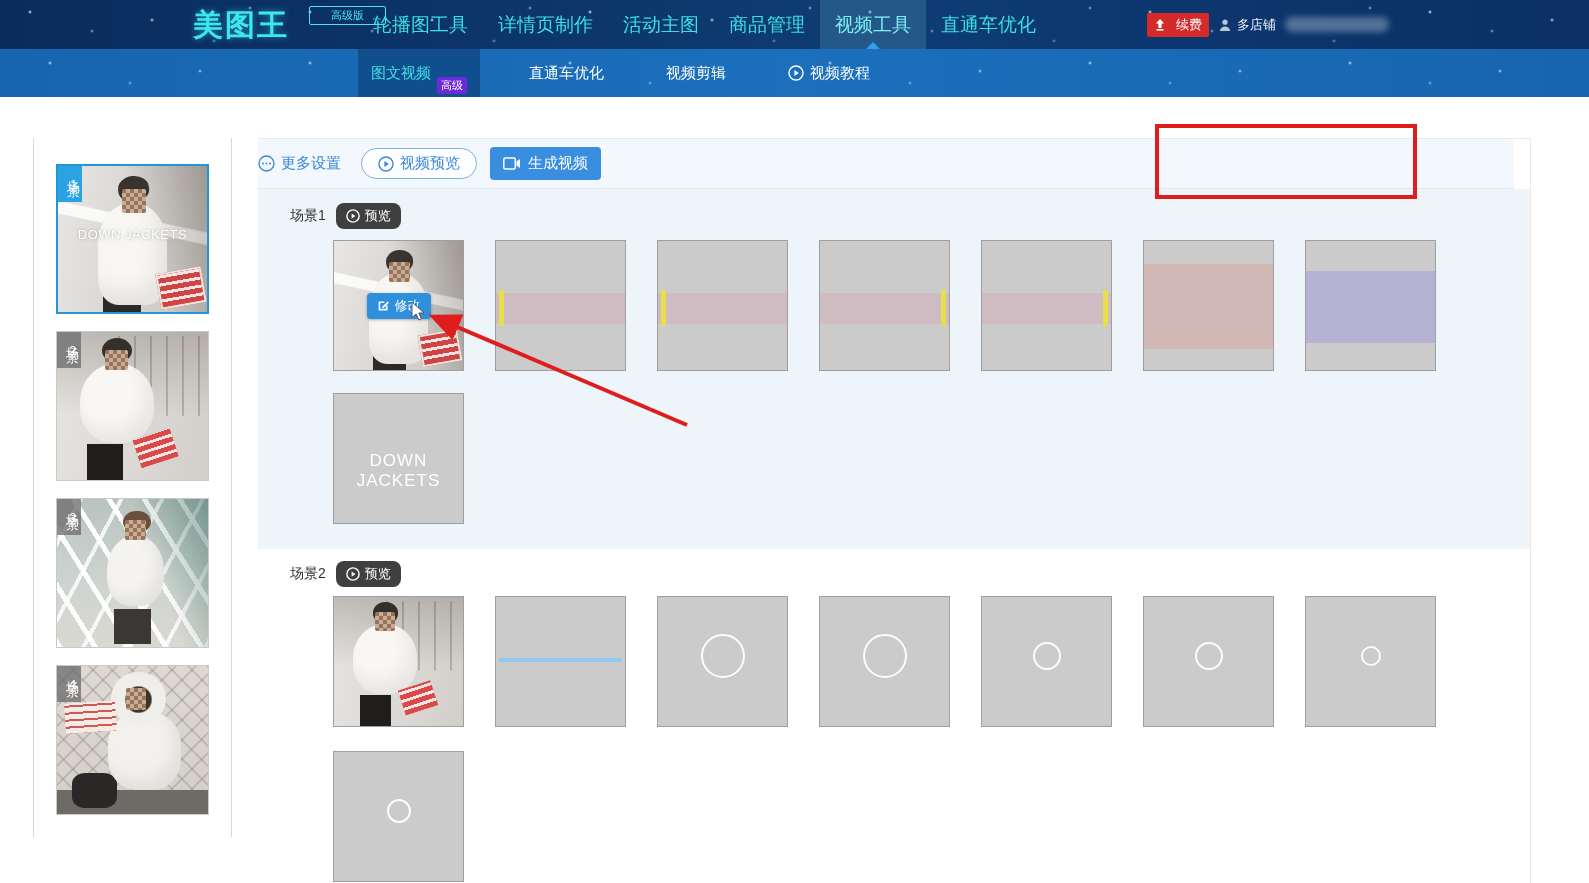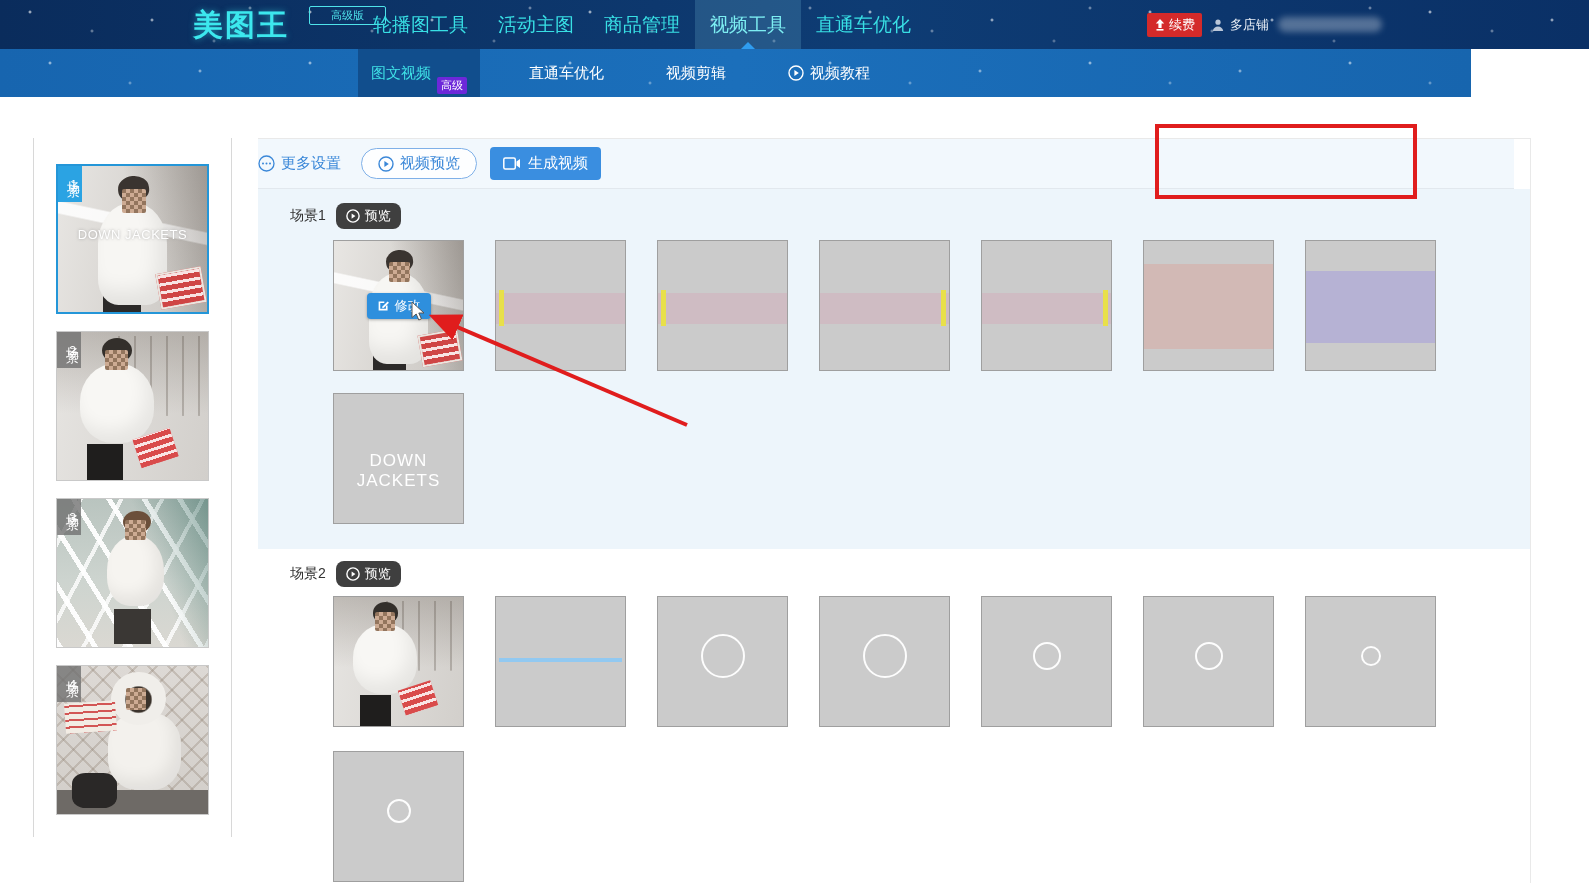--- a/index.html
+++ b/index.html
@@ -25,27 +25,27 @@
   .logo{font-size:30px;font-weight:bold;color:#3ce8ee;letter-spacing:2px;line-height:42px;
     text-shadow:0 0 6px rgba(60,232,238,.5);cursor:pointer;}
   .logo-badge{margin-left:20px;margin-top:2px;font-size:11px;color:#4fe3ea;border:1px solid #4fe3ea;
     border-radius:2px;padding:1px 21px;}
   .mainmenu{position:absolute;left:358px;top:0;height:49px;display:flex;align-items:stretch;}
   .mi{display:flex;align-items:center;padding:0 15px;color:#38dfe4;font-size:19px;cursor:pointer;position:relative;text-decoration:none;}
   .mi.active{background:rgba(120,190,220,.22);color:#7deef2;}
   .mi.active::after{content:"";position:absolute;left:50%;bottom:0;transform:translateX(-50%);
     width:0;height:0;border-left:7px solid transparent;border-right:7px solid transparent;border-bottom:7px solid #2f9df0;}
   .hdr-right{position:absolute;left:1147px;top:0;height:49px;display:flex;align-items:center;gap:9px;}
-  .renew{display:inline-flex;align-items:center;gap:3px;background:#d42a2a;color:#fff;font-size:13px;
+  .renew{display:inline-flex;align-items:center;gap:10px;background:#d42a2a;color:#fff;font-size:13px;
     padding:3px 7px;border-radius:2px;cursor:pointer;}
   .store{display:inline-flex;align-items:center;gap:5px;color:#e8eef5;font-size:13px;cursor:pointer;}
   .blurname{width:104px;height:15px;border-radius:8px;background:rgba(255,255,255,.3);filter:blur(3px);}
   
   .subnav{
-    position:absolute;left:0;top:49px;width:1471px;height:48px;
+    position:absolute;left:0;top:49px;width:1589px;height:48px;
     background:
       radial-gradient(1px 1px at 50px 14px, rgba(255,255,255,.8), transparent 2px),
       radial-gradient(1px 1px at 130px 34px, rgba(255,255,255,.5), transparent 2px),
       radial-gradient(1.3px 1.3px at 200px 22px, rgba(255,255,255,.7), transparent 2px),
       linear-gradient(90deg,#1765af,#1b6fbb 50%,#1765ae);
     background-size:260px 48px,260px 48px,260px 48px,100% 100%;
     display:flex;align-items:stretch;padding-left:358px;box-sizing:border-box;z-index:10;
   }
   .st{display:flex;align-items:center;gap:6px;padding:0 13px;margin-right:36px;color:#fff;
     font-size:15px;cursor:pointer;text-decoration:none;}
@@ -181,20 +181,23 @@
 <header class="topnav">
   <div class="logo-wrap">
     <span class="logo">美图王</span>
     <span class="logo-badge">高级版</span>
   </div>
   <nav class="mainmenu">
     <a class="mi">
         <span>轮播图工具</span>
       </a>
     <a class="mi">
+        <span>详情页制作</span>
+      </a>
+    <a class="mi">
         <span>活动主图</span>
       </a>
     <a class="mi">
         <span>商品管理</span>
       </a>
     <a class="mi active">
         <span>视频工具</span>
       </a>
     <a class="mi">
         <span>直通车优化</span>

